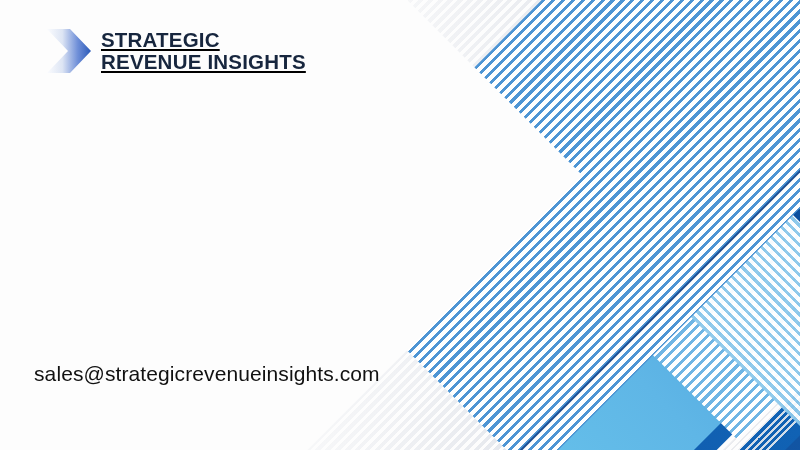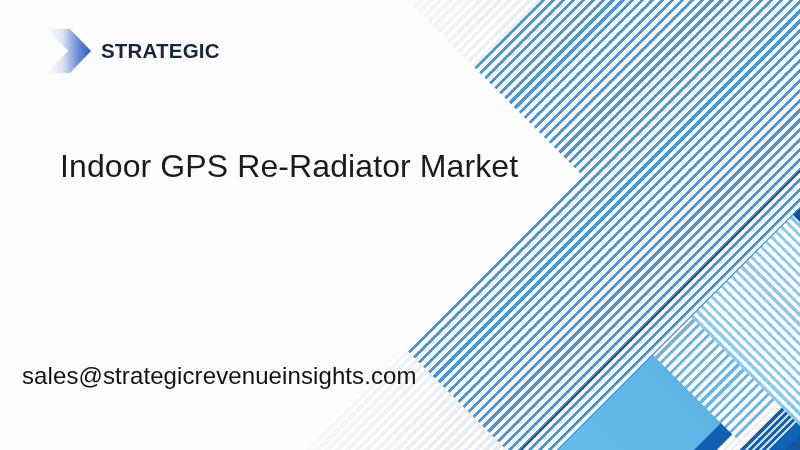--- a/index.html
+++ b/index.html
@@ -186,21 +186,21 @@
   .content { position: absolute; inset: 0; }
 
   .logo {
     position: absolute;
     left: 46px; top: 26px;
     display: flex;
     align-items: center;
     gap: 9px;
   }
   .logo-mark { width: 46px; height: 50px; flex: none; display:block; }
-  .logo-text { display: flex; flex-direction: column; line-height: 1; }
+  .logo-text { display: flex; flex-direction: column; line-height: 1; text-decoration: underline; }
   .logo-line1, .logo-line2 {
     font-size: 20.5px;
     font-weight: 700;
     letter-spacing: 0.2px;
     color: #17263e;
   }
   .logo-line2 { margin-top: 2px; }
   .logo-tag {
     margin-top: 6px;
     font-size: 8.6px;
@@ -215,22 +215,22 @@
     left: 60px; top: 148px;
     font-size: 32px;
     font-weight: 400;
     color: #1b1b1b;
     letter-spacing: 0.1px;
     white-space: nowrap;
   }
 
   .email {
     position: absolute;
-    left: 22px; top: 362px;
-    font-size: 24px;
+    left: 34px; top: 362px;
+    font-size: 21px;
     font-weight: 400;
     color: #111111;
     letter-spacing: 0.1px;
     white-space: nowrap;
   }
 </style>
 </head>
 <body>
 
 <div id="banner">
@@ -272,21 +272,21 @@
               <stop offset="35%" stop-color="#dde5f4"></stop>
               <stop offset="70%" stop-color="#6f8fd8"></stop>
               <stop offset="100%" stop-color="#2a59b8"></stop>
             </linearGradient>
           </defs>
           <path d="M1 3 L24 3 L45 25 L24 47 L1 47 L22 25 Z" fill="url(#chevGrad)"></path>
         </svg>
       </span>
       <span class="logo-text">
         <span class="logo-line1">STRATEGIC</span>
+        <span class="logo-line2">REVENUE INSIGHTS</span>
       </span>
     </div>
 
-    <div class="title">Indoor GPS Re-Radiator Market</div>
 
     <div class="email">sales@strategicrevenueinsights.com</div>
 
   </div>
 </div>
 
 </body></html>

